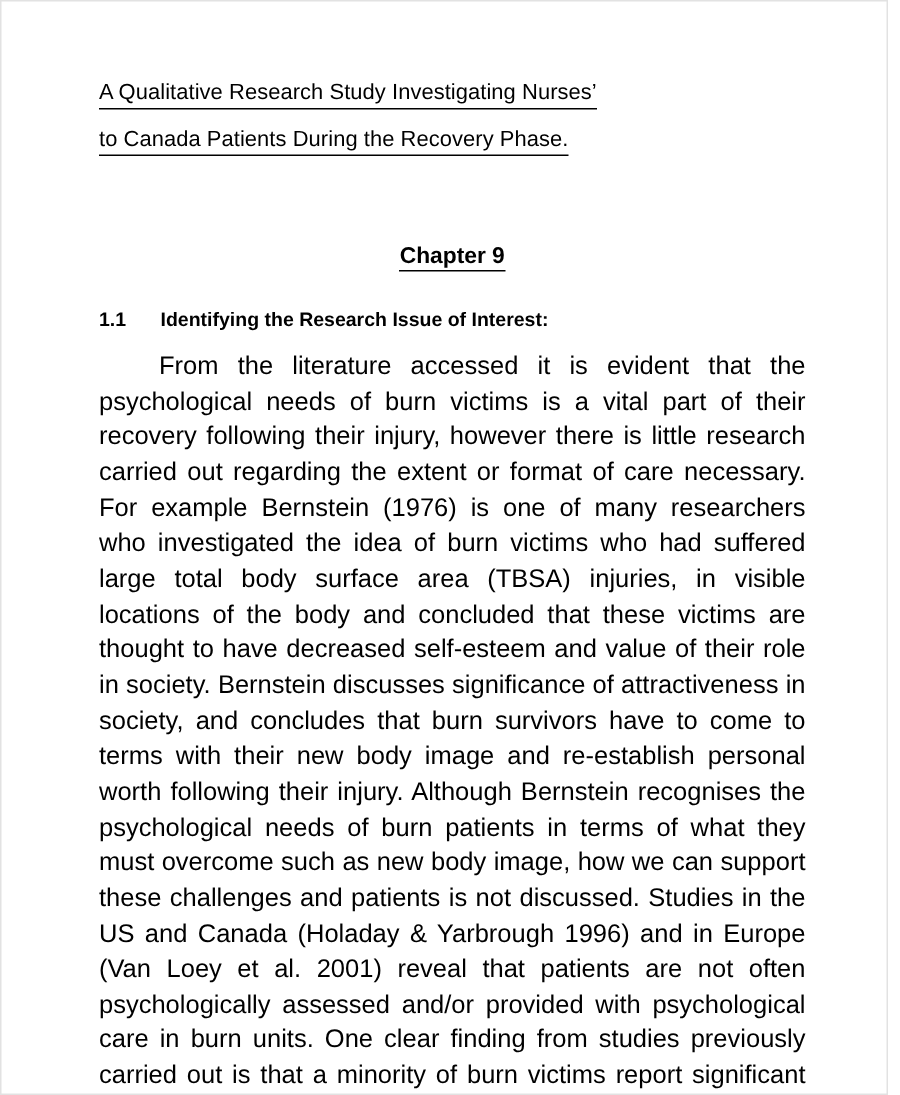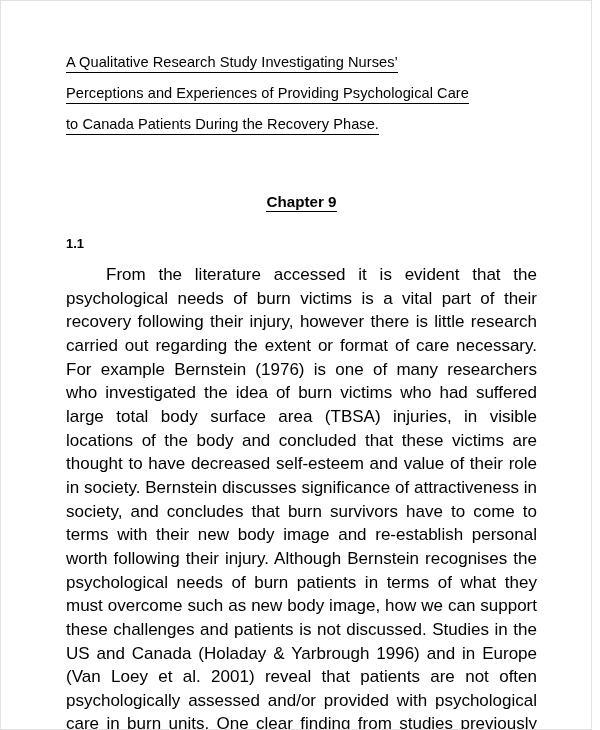--- a/index.html
+++ b/index.html
@@ -94,28 +94,28 @@
   }
 </style>
 </head>
 <body>
 
 <div class="page">
   <div class="page-inner">
 
     <h1 class="doc-title">
       <span class="tline"><span>A Qualitative Research Study Investigating Nurses’</span></span>
-      <span class="tline"><span>Perceptions and Experiences of Providing Psychological Care</span></span>
       <span class="tline"><span>to Canada Patients During the Recovery Phase.</span></span>
     </h1>
 
     <h2 class="chapter-heading">
       <span>Chapter 9</span>
     </h2>
 
     <h3 class="section-heading">
       <span class="sec-num">1.1</span>
+      <span class="sec-text">Identifying the Research Issue of Interest:</span>
     </h3>
 
     <p class="body-para">From the literature accessed it is evident that the psychological needs of burn victims is a vital part of their recovery following their injury, however there is little research carried out regarding the extent or format of care necessary. For example Bernstein (1976) is one of many researchers who investigated the idea of burn victims who had suffered large total body surface area (TBSA) injuries, in visible locations of the body and concluded that these victims are thought to have decreased self-esteem and value of their role in society. Bernstein discusses significance of attractiveness in society, and concludes that burn survivors have to come to terms with their new body image and re-establish personal worth following their injury. Although Bernstein recognises the psychological needs of burn patients in terms of what they must overcome such as new body image, how we can support these challenges and patients is not discussed. Studies in the US and Canada (Holaday &amp; Yarbrough 1996) and in Europe (Van Loey et al. 2001) reveal that patients are not often psychologically assessed and/or provided with psychological care in burn units. One clear finding from studies previously carried out is that a minority of burn victims report significant psychological issues due to their injuries as it is not usually assessed or discussed while hospitalised (Fauerbach et al. 1999, Tebble et al. 2004, Fauerbach et al. 2005, Hulbert-Williams et al. 2008). Thus, the researcher identified and selected this issue as it is</p>
 
   </div>
 </div>
 
 </body></html>

